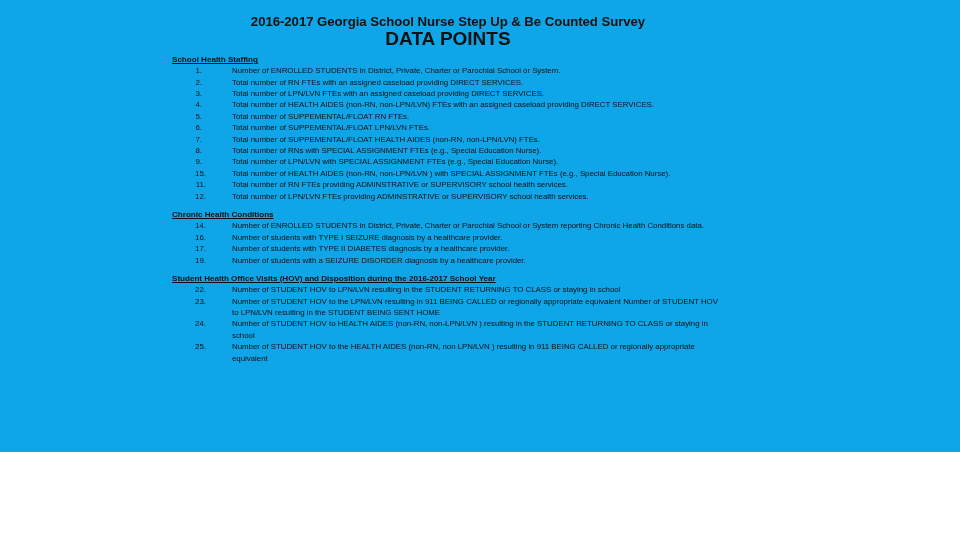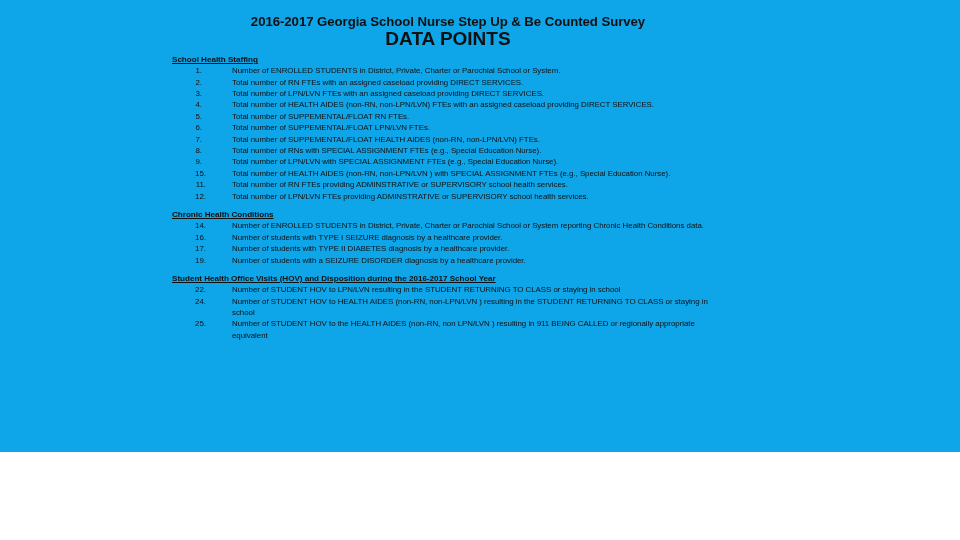--- a/index.html
+++ b/index.html
@@ -176,20 +176,24 @@
     </div>
 
     <div class="section">
       <div class="section-header">Student Health Office Visits (HOV) and Disposition during the 2016-2017 School Year</div>
       <ol class="items">
         <li class="item two-digit">
             <span class="num">22.</span>
             <span class="txt">Number of STUDENT HOV to LPN/LVN resulting in the STUDENT RETURNING TO CLASS or staying in school</span>
           </li>
         <li class="item two-digit">
+            <span class="num">23.</span>
+            <span class="txt">Number of STUDENT HOV to the LPN/LVN resulting in 911 BEING CALLED or regionally appropriate equivalent Number of STUDENT HOV to LPN/LVN resulting in the STUDENT BEING SENT HOME</span>
+          </li>
+        <li class="item two-digit">
             <span class="num">24.</span>
             <span class="txt">Number of STUDENT HOV to HEALTH AIDES (non-RN, non-LPN/LVN ) resulting in the STUDENT RETURNING TO CLASS or staying in school</span>
           </li>
         <li class="item two-digit">
             <span class="num">25.</span>
             <span class="txt">Number of STUDENT HOV to the HEALTH AIDES (non-RN, non LPN/LVN ) resulting in 911 BEING CALLED or regionally appropriate equivalent</span>
           </li>
       </ol>
     </div>
 

